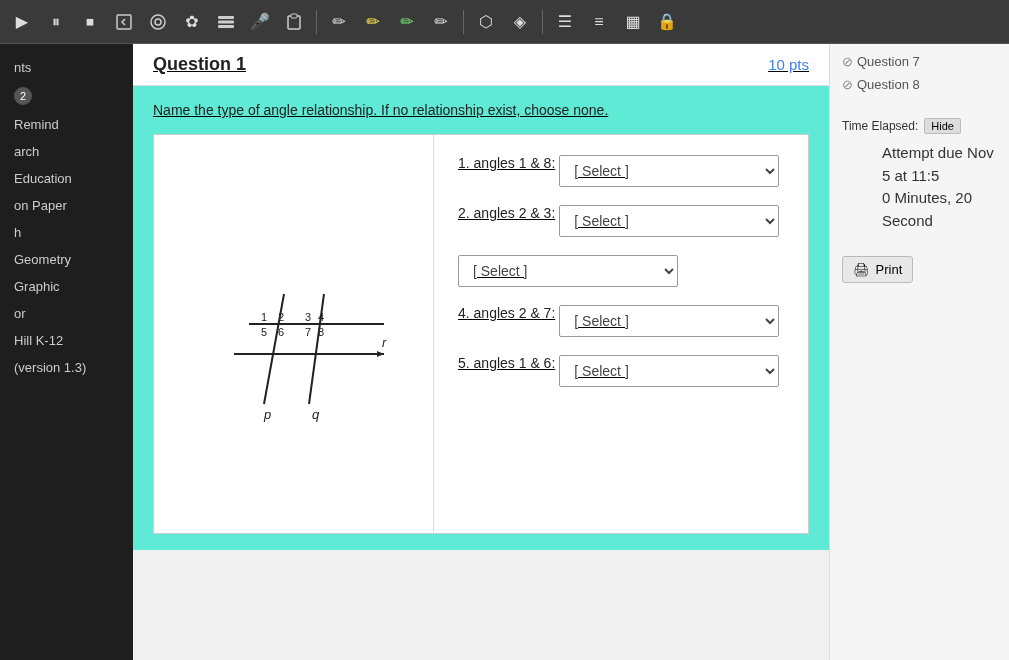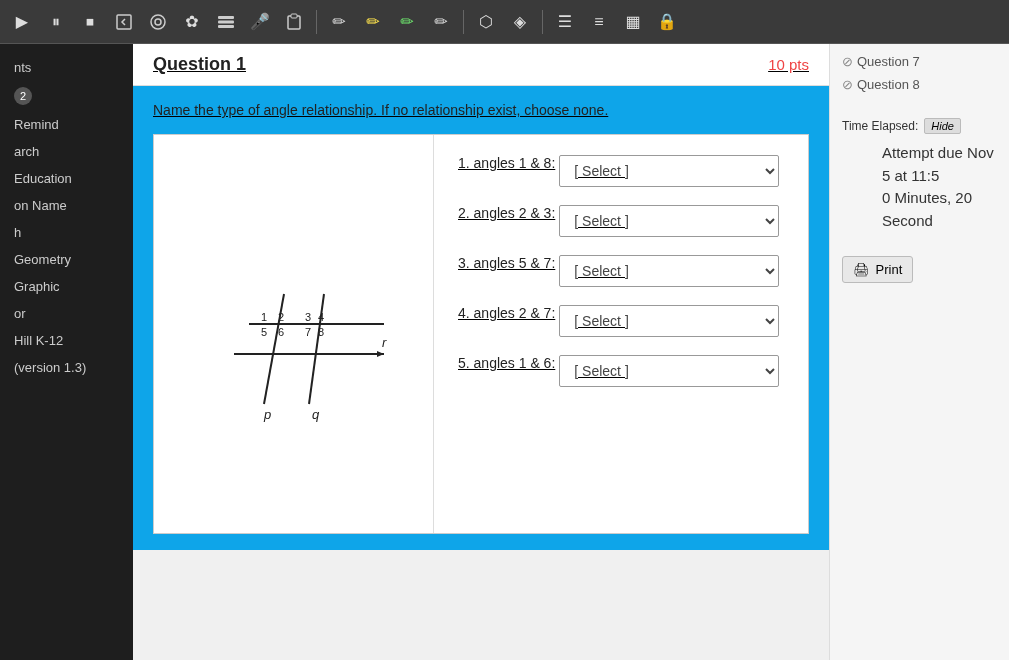--- a/index.html
+++ b/index.html
@@ -96,27 +96,27 @@
       align-items: center;
       justify-content: space-between;
     }
     .question-title {
       font-size: 18px;
       font-weight: bold;
       color: #222;
     }
     .question-pts {
       font-size: 15px;
-      color: #ef4444;
+      color: #3b82f6;
     }
 
     
     .question-body {
       padding: 16px 20px;
-      background: #0ea5e9;
+      background: #5eead4;
     }
     .question-instruction {
       font-size: 14px;
       color: #222;
       margin-bottom: 16px;
     }
 
     
     .question-box {
       background: #fff;
@@ -194,21 +194,20 @@
       font-size: 12px;
       color: #333;
     }
     .hide-btn {
       background: #ddd;
       border: 1px solid #bbb;
       padding: 1px 6px;
       font-size: 11px;
       cursor: pointer;
       border-radius: 2px;
-      font-style: italic;
     }
     .attempt-due {
       font-size: 15px;
       color: #333;
       line-height: 1.5;
       margin-left: 40px;
     }
     .print-btn {
       display: flex;
       align-items: center;
@@ -289,21 +288,21 @@
     <div class="sidebar-item">
       <span>Remind</span>
     </div>
     <div class="sidebar-item">
       <span>arch</span>
     </div>
     <div class="sidebar-item">
       <span>Education</span>
     </div>
     <div class="sidebar-item">
-      <span>on Name</span>
+      <span>on Paper</span>
     </div>
     <div class="sidebar-item">
       <span>h</span>
     </div>
     <div class="sidebar-item">
       <span>Geometry</span>
     </div>
     <div class="sidebar-item">
       <span>Graphic</span>
     </div>
@@ -384,21 +383,20 @@
               <option value="alt-exterior">Alternate Exterior Angles</option>
               <option value="co-interior">Co-interior Angles</option>
               <option value="corresponding">Corresponding Angles</option>
               <option value="vertical">Vertical Angles</option>
               <option value="linear">Linear Pair</option>
               <option value="none">None</option>
             </select>
           </div>
 
           <div class="answer-row">
-            <span class="answer-label">3. angles 5 &amp; 7:</span>
             <select class="answer-select">
               <option value="">[ Select ]</option>
               <option value="alt-interior">Alternate Interior Angles</option>
               <option value="alt-exterior">Alternate Exterior Angles</option>
               <option value="co-interior">Co-interior Angles</option>
               <option value="corresponding">Corresponding Angles</option>
               <option value="vertical">Vertical Angles</option>
               <option value="linear">Linear Pair</option>
               <option value="none">None</option>
             </select>

